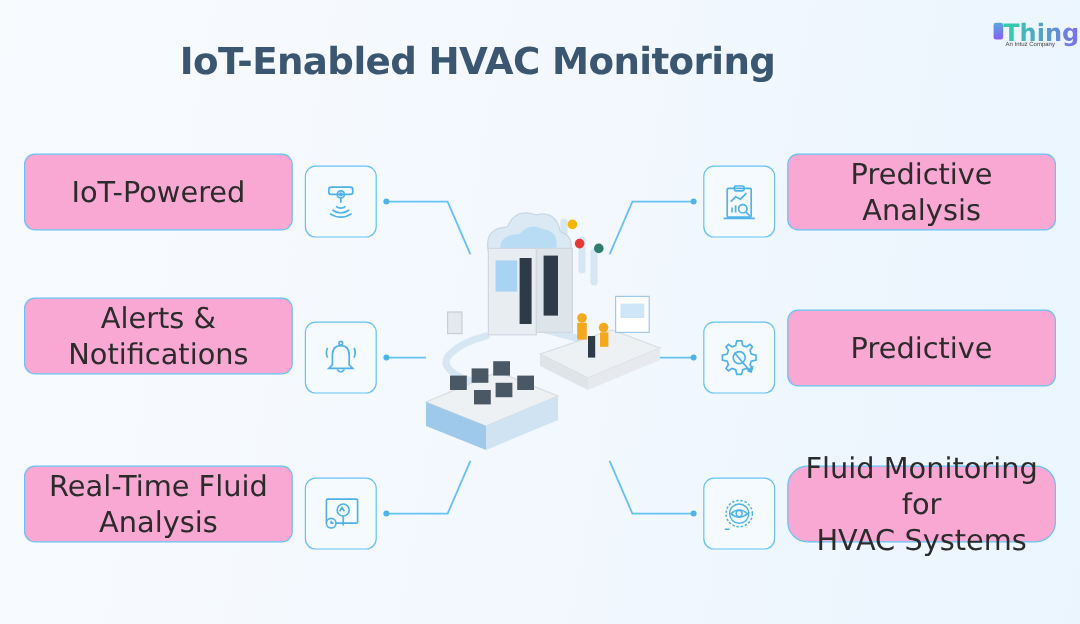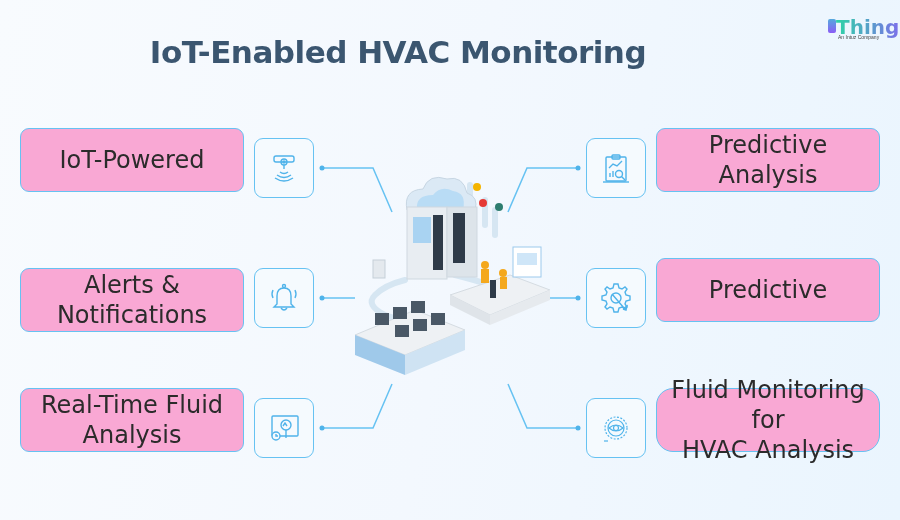--- a/index.html
+++ b/index.html
@@ -63,21 +63,21 @@
       <circle cx="578" cy="298" r="2.5"></circle>
       <circle cx="578" cy="428" r="2.5"></circle>
   </g>
 </svg>
 
 <div class="card" style="left:20px;top:128px;">
   <div>
       <span>IoT-Powered</span>
     </div>
 </div>
-<div class="card" style="left:20px;top:268px;">
+<div class="card" style="left:20px;top:248px;">
   <div>
       <span>Alerts &amp;</span>
       <span>Notifications</span>
     </div>
 </div>
 <div class="card" style="left:20px;top:388px;">
   <div>
       <span>Real-Time Fluid</span>
       <span>Analysis</span>
     </div>
@@ -90,21 +90,21 @@
     </div>
 </div>
 <div class="card" style="left:656px;top:258px;">
   <div>
       <span>Predictive</span>
     </div>
 </div>
 <div class="card" style="left:656px;top:388px;border-radius:17px;">
   <div>
       <span>Fluid Monitoring for</span>
-      <span>HVAC Analysis</span>
+      <span>HVAC Systems</span>
     </div>
 </div>
 
 <div class="iconbox" style="left:254px;top:138px;">
   <svg viewBox="0 0 40 40" fill="none" stroke="#4fb3ea" stroke-width="1.4">
     <rect x="10" y="8" width="20" height="6" rx="2"></rect>
     <circle cx="20" cy="14" r="3"></circle>
       <circle cx="20" cy="14" r="1"></circle>
     <line x1="20" y1="17" x2="20" y2="21"></line>
     <path d="M16 24 Q20 27 24 24"></path>

